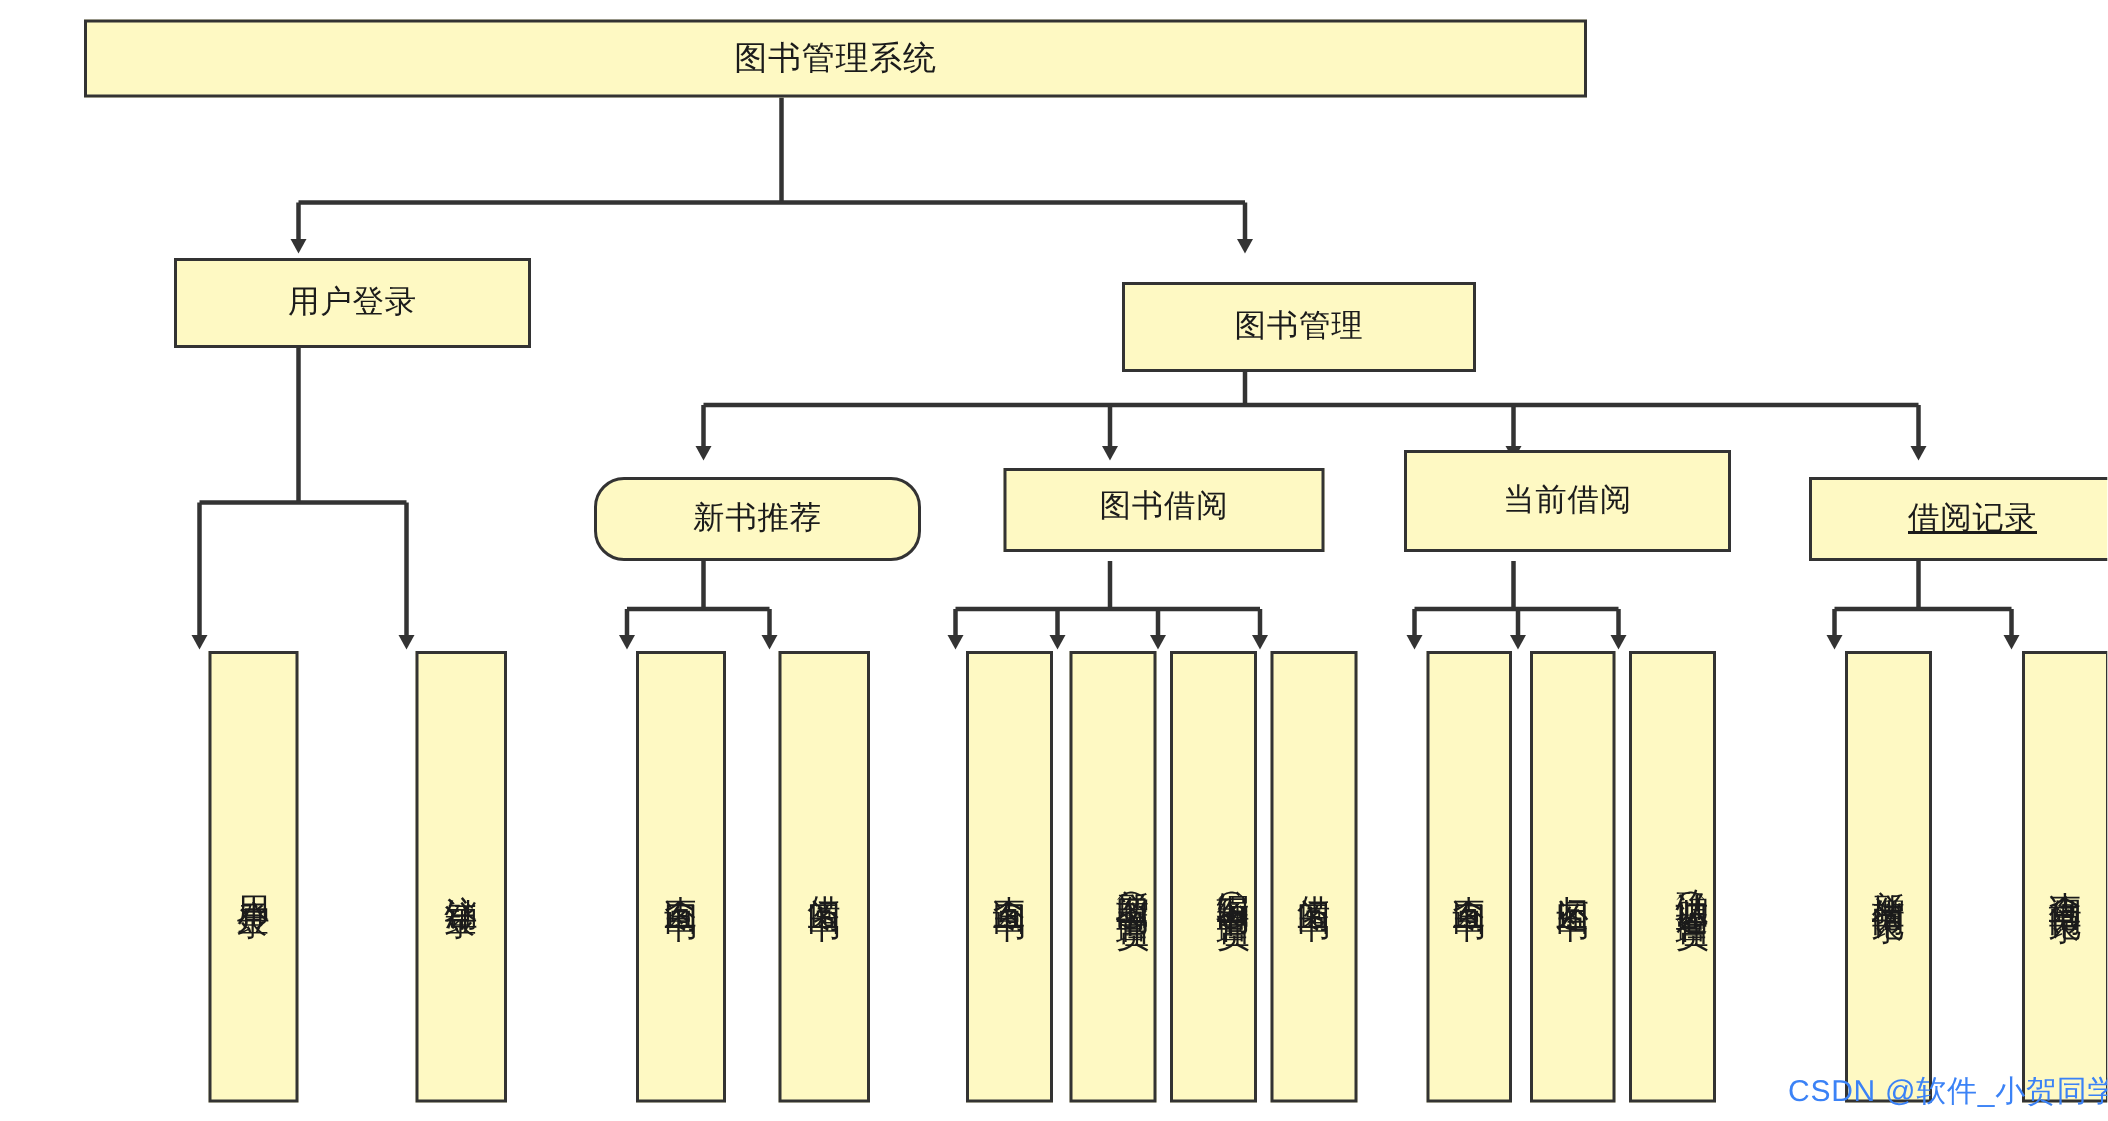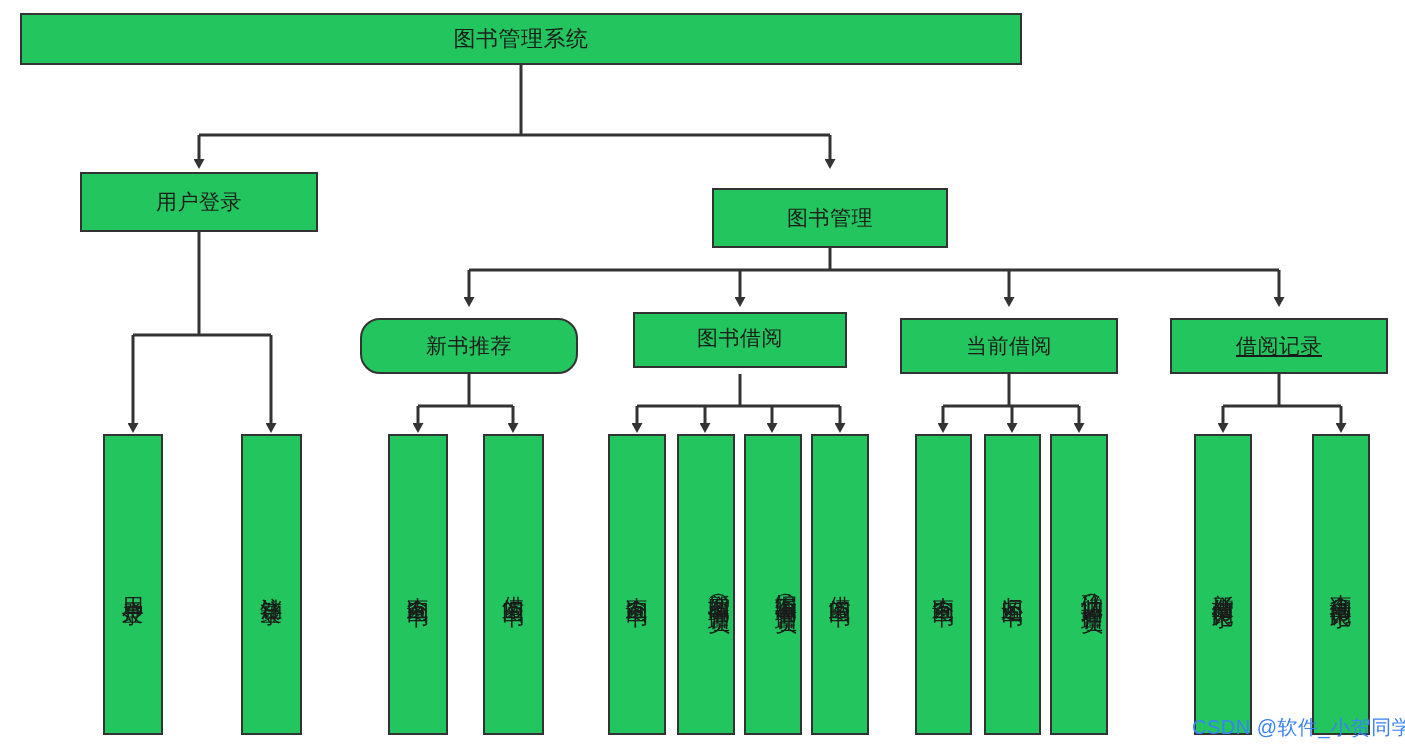--- a/index.html
+++ b/index.html
@@ -22,28 +22,29 @@
     position: absolute;
     left: 0;
     top: 0;
     width: 1405px;
     height: 747px;
     pointer-events: none;
   }
   .node {
     position: absolute;
     box-sizing: border-box;
-    background: #22c55e;
+    background: #fef9c3;
     border: 2px solid #333333;
     display: flex;
     align-items: center;
     justify-content: center;
     color: #1b1b1b;
     line-height: 1.25;
     z-index: 2;
+    margin-left: 36px;
   }
   .node.h {
     font-size: 21px;
     letter-spacing: 0.5px;
     white-space: nowrap;
   }
   .node.root {
     font-size: 22px;
   }
   .node.v {
@@ -136,21 +137,21 @@
   <div class="node h" style="left:712px; top:188px; width:236px; height:60px;">
     <span>图书管理</span>
   </div>
 
   <div class="node h" style="left:360px; top:318px; width:218px; height:56px;border-radius:20px;">
     <span>新书推荐</span>
   </div>
   <div class="node h" style="left:633px; top:312px; width:214px; height:56px;font-family:Liberation Mono, monospace;">
     <span>图书借阅</span>
   </div>
-  <div class="node h" style="left:900px; top:318px; width:218px; height:56px;">
+  <div class="node h" style="left:900px; top:300px; width:218px; height:68px;">
     <span>当前借阅</span>
   </div>
   <div class="node h" style="left:1170px; top:318px; width:218px; height:56px;text-decoration:underline;">
     <span>借阅记录</span>
   </div>
 
   <div class="node v midalign" style="left:103px; top:434px; width:60px; height:301px;">
     <span>用户登录</span>
   </div>
   <div class="node v midalign" style="left:241px; top:434px; width:61px; height:301px;">

